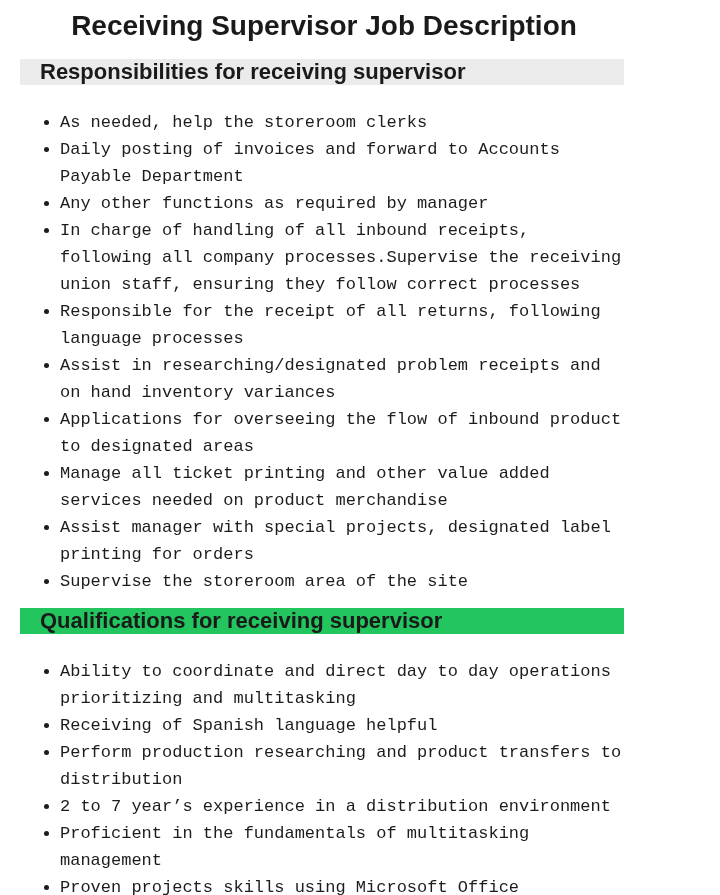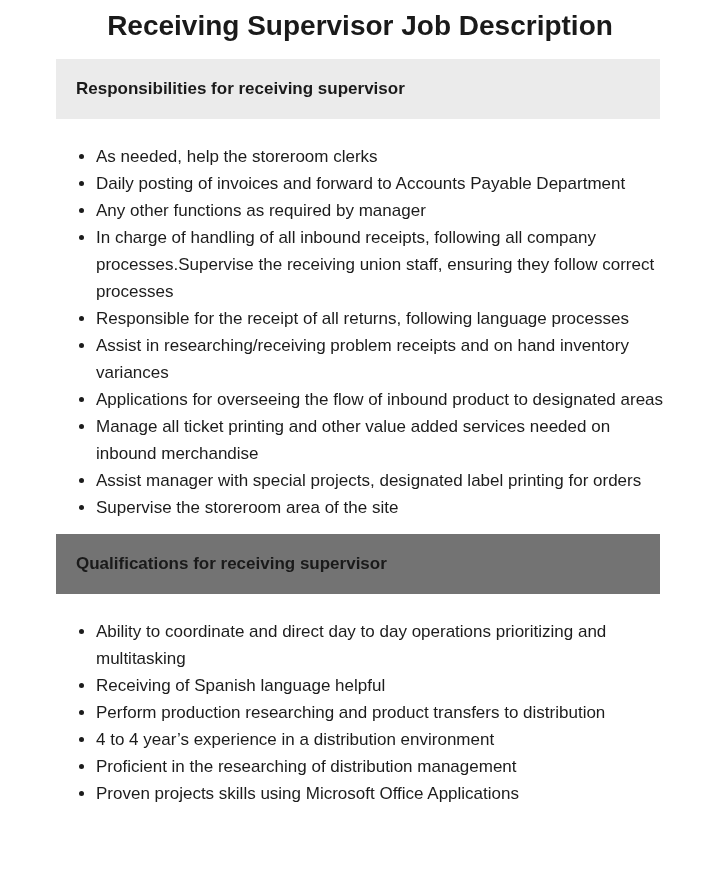--- a/index.html
+++ b/index.html
@@ -12,86 +12,86 @@
     height: 895px;
     overflow: hidden;
     font-family: "Liberation Sans", "DejaVu Sans", sans-serif;
     color: #1c1c1c;
     -webkit-font-smoothing: antialiased;
   }
   .page {
     width: 648px;
     height: 895px;
     position: relative;
-    margin-left: 36px;
   }
   .page-title {
     margin: 0;
     padding: 6px 0 0 0;
     font-size: 28px;
     line-height: 40px;
     font-weight: 700;
     text-align: center;
     color: #1a1a1a;
   }
   .intro {
     margin: 16px 20px 0 20px;
     font-size: 17px;
     line-height: 27px;
   }
   .section-bar {
     margin: 13px 24px 0 20px;
-    padding: 20px 20px;
+    padding: 3px 20px;
     background: #ebebeb;
-    font-size: 17px;
+    font-size: 22px;
     line-height: 20px;
     font-weight: 700;
     color: #1a1a1a;
   }
   ul.items {
     margin: 24px 20px 13px 20px;
     padding: 0 0 0 40px;
     font-size: 17px;
     line-height: 27px;
     list-style: disc outside;
   }
   ul.items li {
     padding: 0;
     margin: 0;
+    font-family: Liberation Mono, monospace;
   }
 </style>
 </head>
 <body style="color: rgb(28, 28, 28);">
 
 <main class="page">
 
   <h1 class="page-title">Receiving Supervisor Job Description</h1>
 
 
   <section>
     <div class="section-bar" style="background: rgb(235, 235, 235); color: rgb(26, 26, 26);">Responsibilities for receiving supervisor</div>
     <ul class="items">
         <li>As needed, help the storeroom clerks</li>
         <li>Daily posting of invoices and forward to Accounts Payable Department</li>
         <li>Any other functions as required by manager</li>
         <li>In charge of handling of all inbound receipts, following all company processes.Supervise the receiving union staff, ensuring they follow correct processes</li>
         <li>Responsible for the receipt of all returns, following language processes</li>
-        <li>Assist in researching/receiving problem receipts and on hand inventory variances</li>
+        <li>Assist in researching/designated problem receipts and on hand inventory variances</li>
         <li>Applications for overseeing the flow of inbound product to designated areas</li>
-        <li>Manage all ticket printing and other value added services needed on inbound merchandise</li>
+        <li>Manage all ticket printing and other value added services needed on product merchandise</li>
         <li>Assist manager with special projects, designated label printing for orders</li>
         <li>Supervise the storeroom area of the site</li>
       </ul>
   </section>
 
   <section>
-    <div class="section-bar" style="background: #737373; color: rgb(26, 26, 26);">Qualifications for receiving supervisor</div>
+    <div class="section-bar" style="background: #22c55e; color: rgb(26, 26, 26);">Qualifications for receiving supervisor</div>
     <ul class="items">
         <li>Ability to coordinate and direct day to day operations prioritizing and multitasking</li>
         <li>Receiving of Spanish language helpful</li>
         <li>Perform production researching and product transfers to distribution</li>
-        <li>4 to 4 year’s experience in a distribution environment</li>
-        <li>Proficient in the researching of distribution management</li>
+        <li>2 to 7 year’s experience in a distribution environment</li>
+        <li>Proficient in the fundamentals of multitasking management</li>
         <li>Proven projects skills using Microsoft Office Applications</li>
       </ul>
   </section>
 
 </main>
 
 </body></html>

